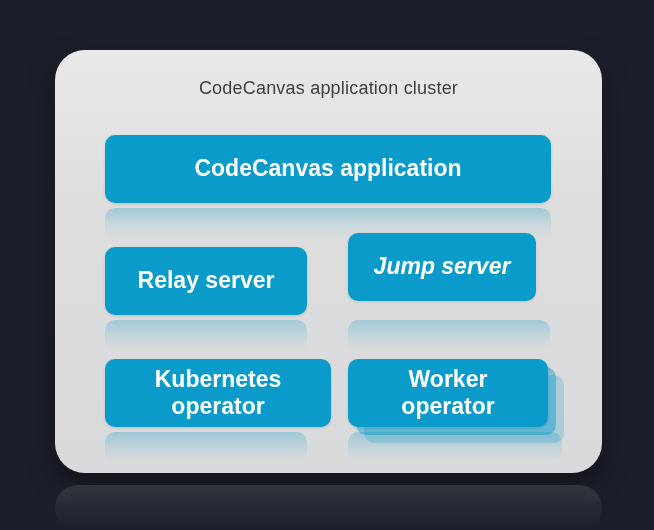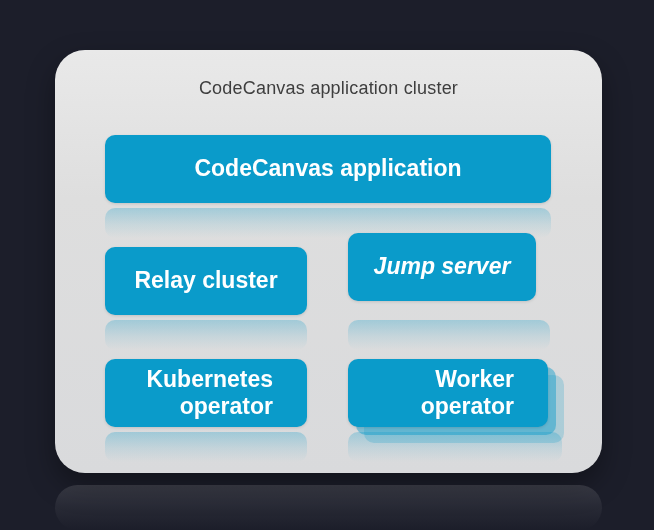--- a/index.html
+++ b/index.html
@@ -34,33 +34,33 @@
   }
   
   .node {
     position: absolute;
     background: #0a9bca;
     border-radius: 10px;
     color: #ffffff;
     display: flex;
     align-items: center;
     justify-content: center;
-    text-align: right;
+    text-align: center;
     font-size: 23px;
     font-weight: 600;
     line-height: 1.18;
     box-shadow: 0 1px 3px rgba(0,0,0,0.12);
     z-index: 3;
   }
   .node.two-line { padding: 0 34px; box-sizing: border-box; }
 
   .node-app   { left: 50px;  top: 85px;  width: 446px; height: 68px; }
   .node-relay { left: 50px;  top: 197px; width: 202px; height: 68px; }
   .node-jump  { left: 293px; top: 183px; width: 188px; height: 68px; font-style: italic; }
-  .node-k8s   { left: 50px;  top: 309px; width: 202px; height: 68px; }
+  .node-k8s   { left: 50px;  top: 309px; width: 226px; height: 68px; }
   .node-worker{ left: 293px; top: 309px; width: 200px; height: 68px; }
 
   
   .stack-layer {
     position: absolute;
     width: 200px; height: 68px;
     border-radius: 10px;
   }
   .stack-l1 { left: 301px; top: 317px; background: rgba(10,155,202,0.45); z-index: 2; }
   .stack-l2 { left: 309px; top: 325px; background: rgba(10,155,202,0.22); z-index: 1; }
@@ -101,21 +101,21 @@
     <div class="node-reflection refl-relay"></div>
     <div class="node-reflection refl-jump"></div>
     <div class="node-reflection refl-k8s"></div>
     <div class="node-reflection refl-worker"></div>
 
     <div class="stack-layer stack-l2"></div>
     <div class="stack-layer stack-l1"></div>
 
     <div class="node node-app">CodeCanvas application</div>
 
-    <div class="node node-relay">Relay cluster</div>
+    <div class="node node-relay">Relay server</div>
 
     <div class="node node-jump">Jump server</div>
 
     <div class="node node-k8s two-line">Kubernetes operator</div>
 
     <div class="node node-worker two-line">Worker operator</div>
 
   </div>
 
   <div class="cluster-reflection"></div>

